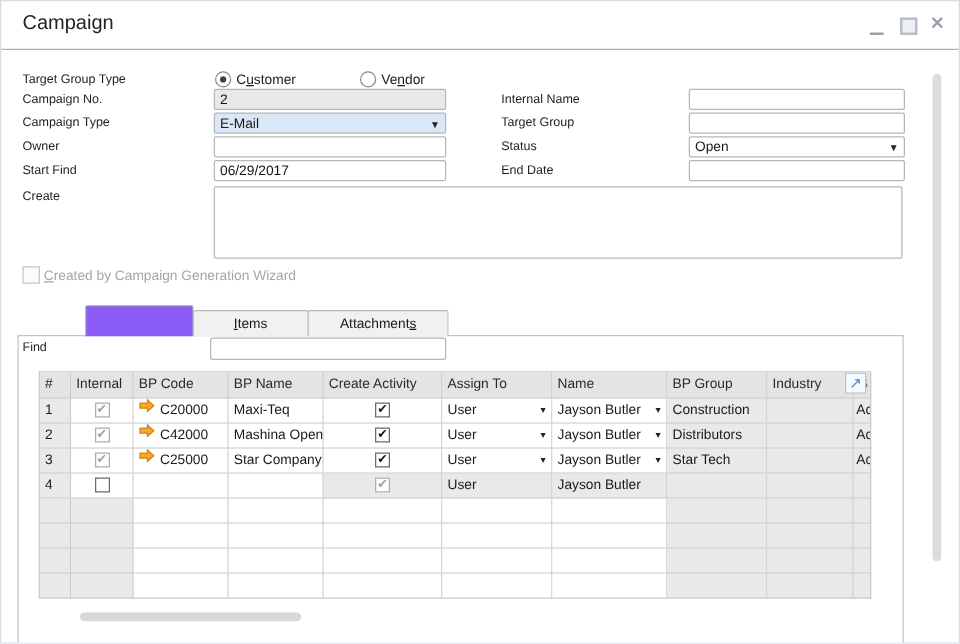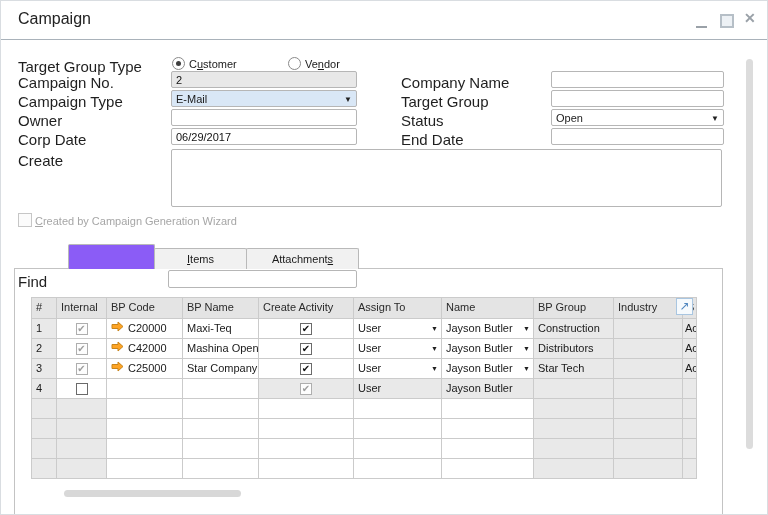--- a/index.html
+++ b/index.html
@@ -4,21 +4,21 @@
 <style>
   html,body{margin:0;padding:0;background:#fff;}
   .window{position:relative;width:768px;height:515px;box-sizing:border-box;
     border:1px solid #d9dde1;background:#fff;overflow:hidden;
     font-family:"Liberation Sans",sans-serif;color:#1a1a1a;}
   .title{position:absolute;left:17px;top:9px;font-size:16px;color:#222;}
   .divider{position:absolute;left:0;top:38px;width:768px;height:1px;background:#a9b2ba;}
   .ctl-min{position:absolute;left:695px;top:25px;width:11px;height:2px;background:#9aa1a8;cursor:pointer;}
   .ctl-max{position:absolute;left:719px;top:13px;width:10px;height:10px;border:2px solid #b6bfc7;background:#edf1f5;cursor:pointer;}
   .ctl-x{position:absolute;left:743px;top:9px;font-size:14px;font-weight:bold;color:#9aa1a8;cursor:pointer;}
-  .lbl{position:absolute;font-size:15px;color:#1f1f1f;white-space:nowrap;}
+  .lbl{position:absolute;font-size:10px;color:#1f1f1f;white-space:nowrap;}
   .fld{position:absolute;box-sizing:border-box;height:17px;border:1px solid #b6b6b6;border-radius:2px;
     font-family:"Liberation Sans",sans-serif;font-size:11px;padding:0 4px;color:#111;background:#fff;outline:none;}
   .fld.dis{background:#e8e8e8;}
   .sel{position:absolute;box-sizing:border-box;height:17px;border:1px solid #b6b6b6;border-radius:2px;
     background:#fff;font-size:11px;padding:2px 16px 0 4px;white-space:nowrap;overflow:hidden;cursor:pointer;}
   .sel.blue{background:#d9e7f6;}
   .sel .dar{position:absolute;right:4px;top:4px;font-size:8px;color:#222;}
   .remarks{position:absolute;left:170px;top:148px;width:551px;height:58px;box-sizing:border-box;
     border:1px solid #b6b6b6;border-radius:2px;resize:none;outline:none;
     font-family:"Liberation Sans",sans-serif;font-size:11px;}
@@ -83,24 +83,24 @@
 
   <div class="lbl" style="left:17px;top:92px">Campaign Type</div>
   <div class="sel blue" style="left:170px;top:89px;width:186px">
     <span>E-Mail</span>
     <span class="dar">▼</span>
   </div>
 
   <div class="lbl" style="left:17px;top:111px">Owner</div>
   <input class="fld" style="left: 170px; top: 108px; width: 186px;" value="">
 
-  <div class="lbl" style="left:17px;top:130px">Corp Date</div>
+  <div class="lbl" style="left:17px;top:130px">Start Find</div>
   <input class="fld" style="left: 170px; top: 127px; width: 186px;" value="06/29/2017">
 
-  <div class="lbl" style="left:400px;top:73px">Company Name</div>
+  <div class="lbl" style="left:400px;top:73px">Internal Name</div>
   <input class="fld" style="left: 550px; top: 70px; width: 173px;" value="">
 
   <div class="lbl" style="left:400px;top:92px">Target Group</div>
   <input class="fld" style="left: 550px; top: 89px; width: 173px;" value="">
 
   <div class="lbl" style="left:400px;top:111px">Status</div>
   <div class="sel" style="left:550px;top:108px;width:173px">
     <span>Open</span>
     <span class="dar">▼</span>
   </div>

